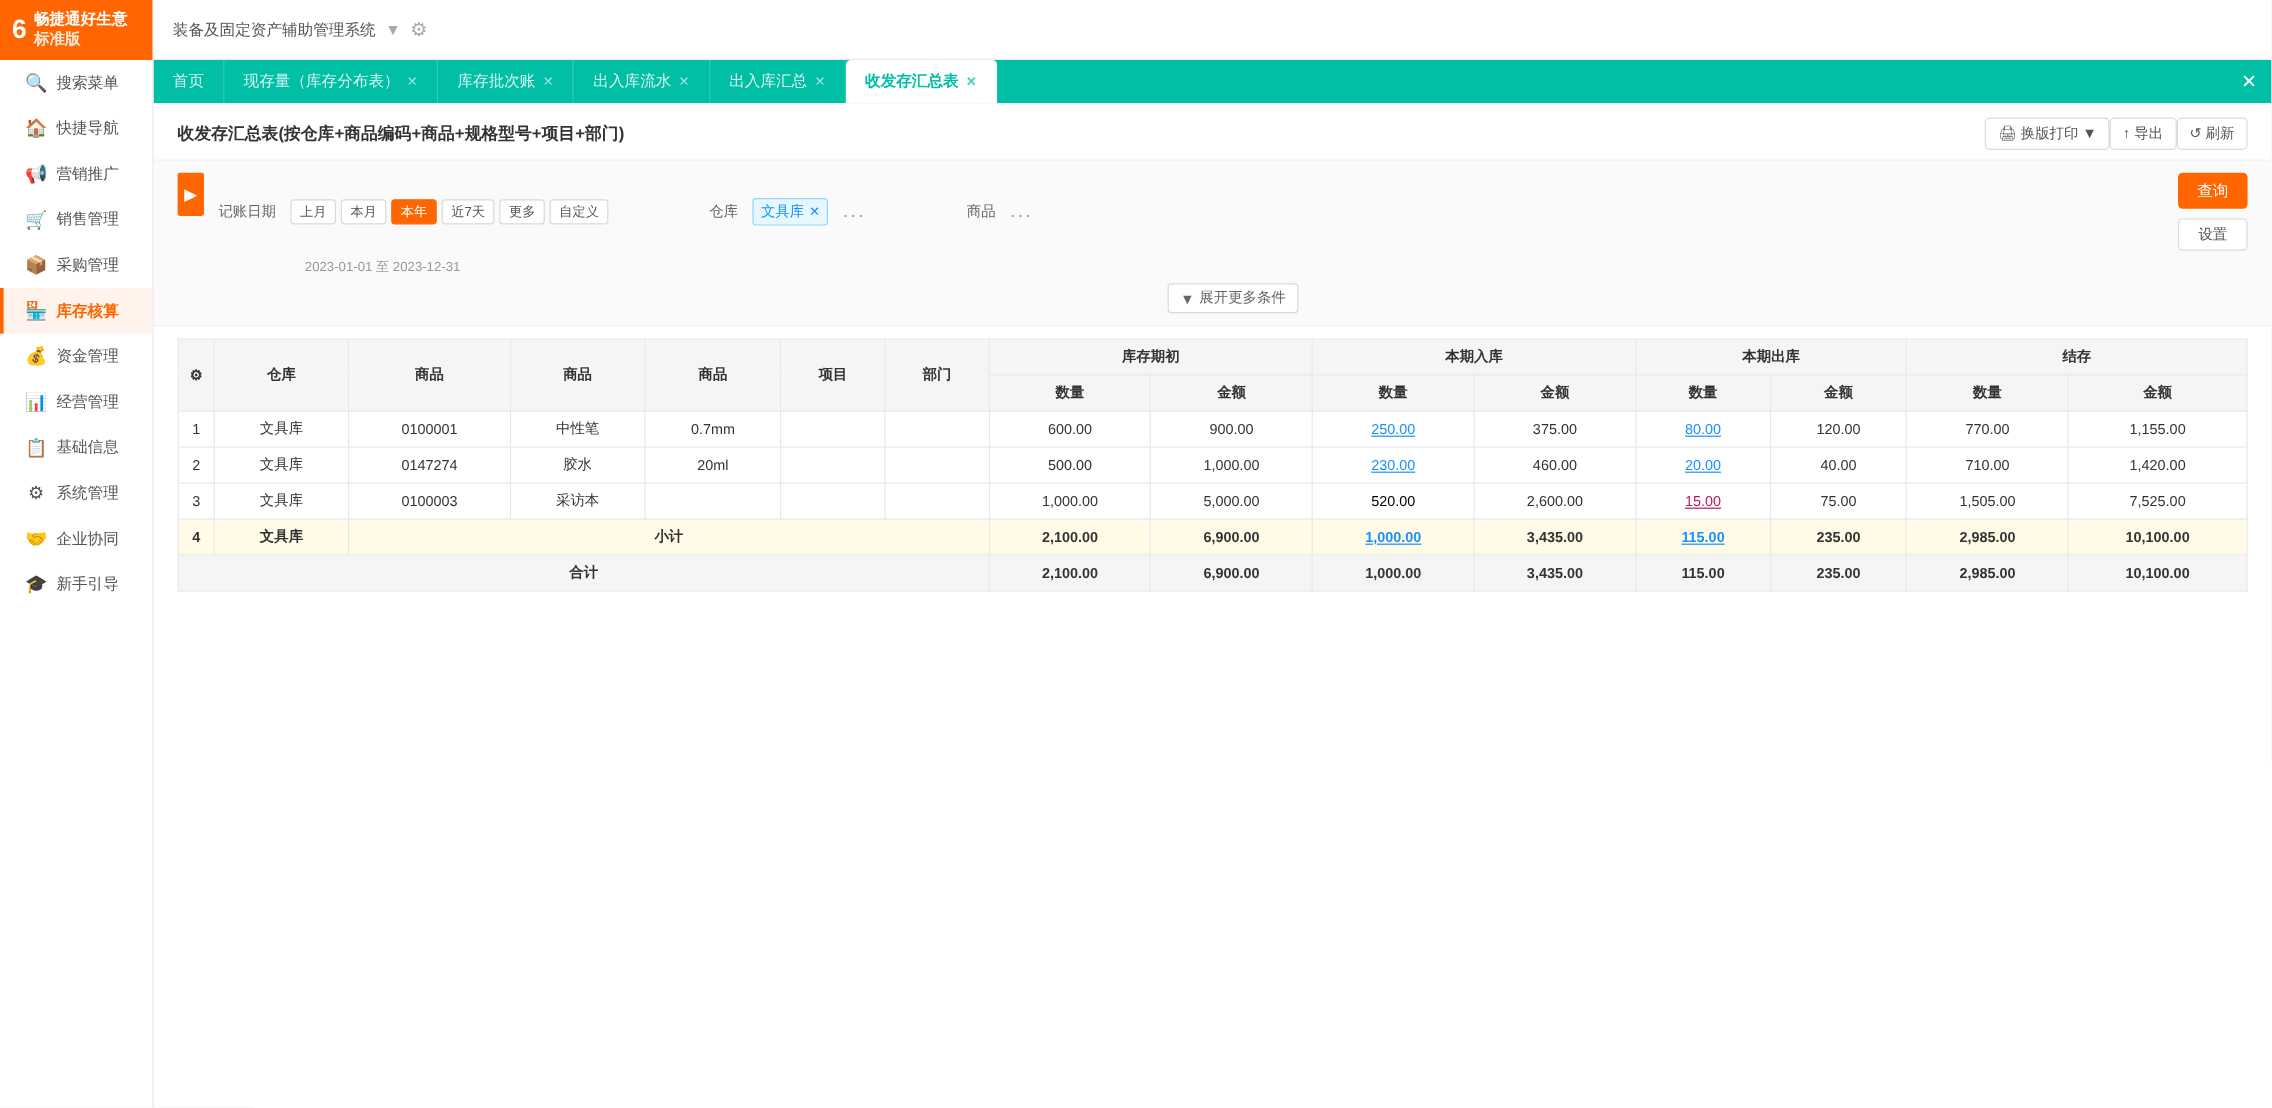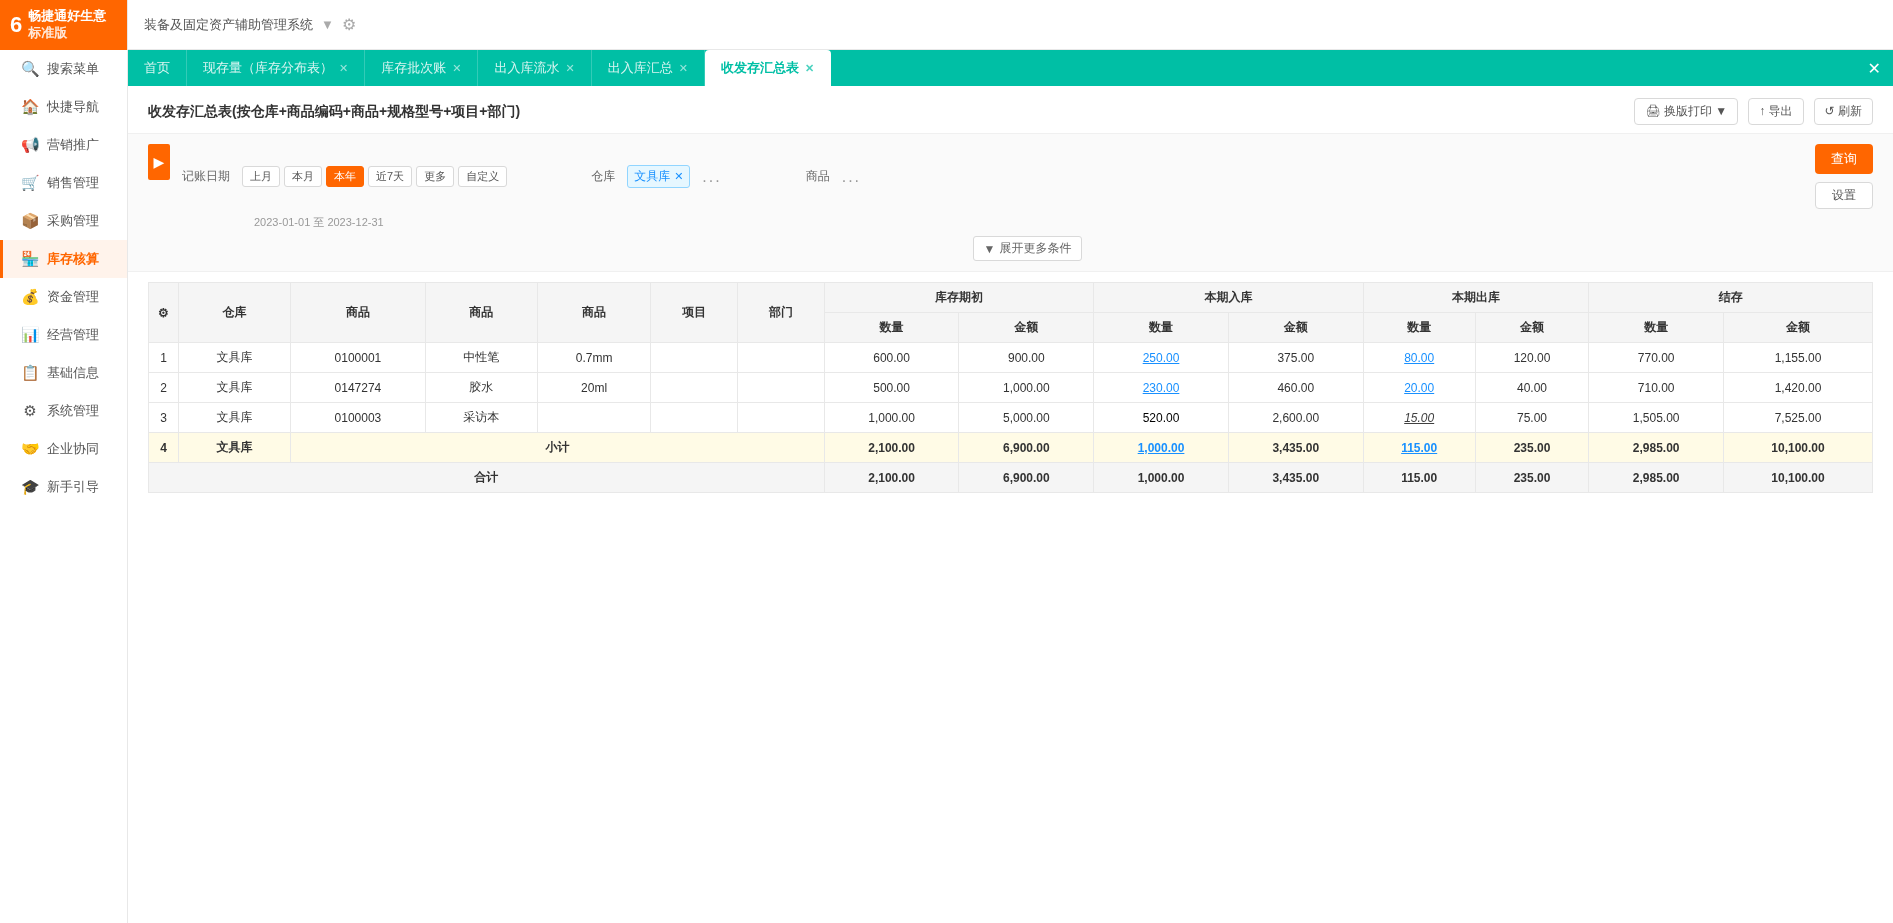--- a/index.html
+++ b/index.html
@@ -28,21 +28,21 @@
     .tab-item.active { background: #fff; color: #00bfa5; font-weight: bold; border-radius: 4px 4px 0 0; }
     .tab-item .tab-close { font-size: 11px; opacity: 0.7; }
     .tab-bar-close { margin-left: auto; padding: 0 12px; color: #fff; cursor: pointer; font-size: 16px; }
 
     
     .page-content { flex: 1; background: #fff; overflow-y: auto; padding: 0; }
 
     
     .page-title-bar { padding: 12px 20px 8px 20px; border-bottom: 1px solid #f0f0f0; display: flex; align-items: center; justify-content: space-between; }
     .page-title { font-size: 14px; font-weight: bold; color: #333; }
-    .page-title-actions { display: flex; align-items: center; gap: 10px; }
+    .page-title-actions { display: flex; align-items: center; }
     .btn-print { border: 1px solid #d9d9d9; background: #fff; padding: 4px 10px; border-radius: 4px; cursor: pointer; font-size: 12px; color: #555; }
     .btn-export { border: 1px solid #d9d9d9; background: #fff; padding: 4px 10px; border-radius: 4px; cursor: pointer; font-size: 12px; color: #555; }
     .btn-refresh { border: 1px solid #d9d9d9; background: #fff; padding: 4px 10px; border-radius: 4px; cursor: pointer; font-size: 12px; color: #555; }
 
     
     .filter-area { padding: 10px 20px; background: #fafafa; border-bottom: 1px solid #f0f0f0; }
     .filter-row { display: flex; align-items: center; gap: 12px; margin-bottom: 6px; }
     .filter-row:last-child { margin-bottom: 0; }
     .filter-label { color: #666; font-size: 12px; white-space: nowrap; }
     .date-shortcuts { display: flex; gap: 4px; align-items: flex-end; }
@@ -298,21 +298,21 @@
       <td>文具库</td>
       <td>0100003</td>
       <td>采访本</td>
       <td></td>
       <td></td>
       <td></td>
       <td>1,000.00</td>
       <td>5,000.00</td>
       <td style="color:#000000;cursor:pointer;">520.00</td>
       <td>2,600.00</td>
-      <td style="color:#404040;text-decoration:underline;cursor:pointer;font-style:italic;">15.00</td>
+      <td style="color:#be185d;text-decoration:underline;cursor:pointer;">15.00</td>
       <td>75.00</td>
       <td>1,505.00</td>
       <td>7,525.00</td>
     </tr>
             <tr class="subtotal">
     <td><b>4</b></td>
     <td><b>文具库</b></td>
     <td colspan="5"><b>小计</b></td>
     <td><b>2,100.00</b></td>
     <td><b>6,900.00</b></td>

